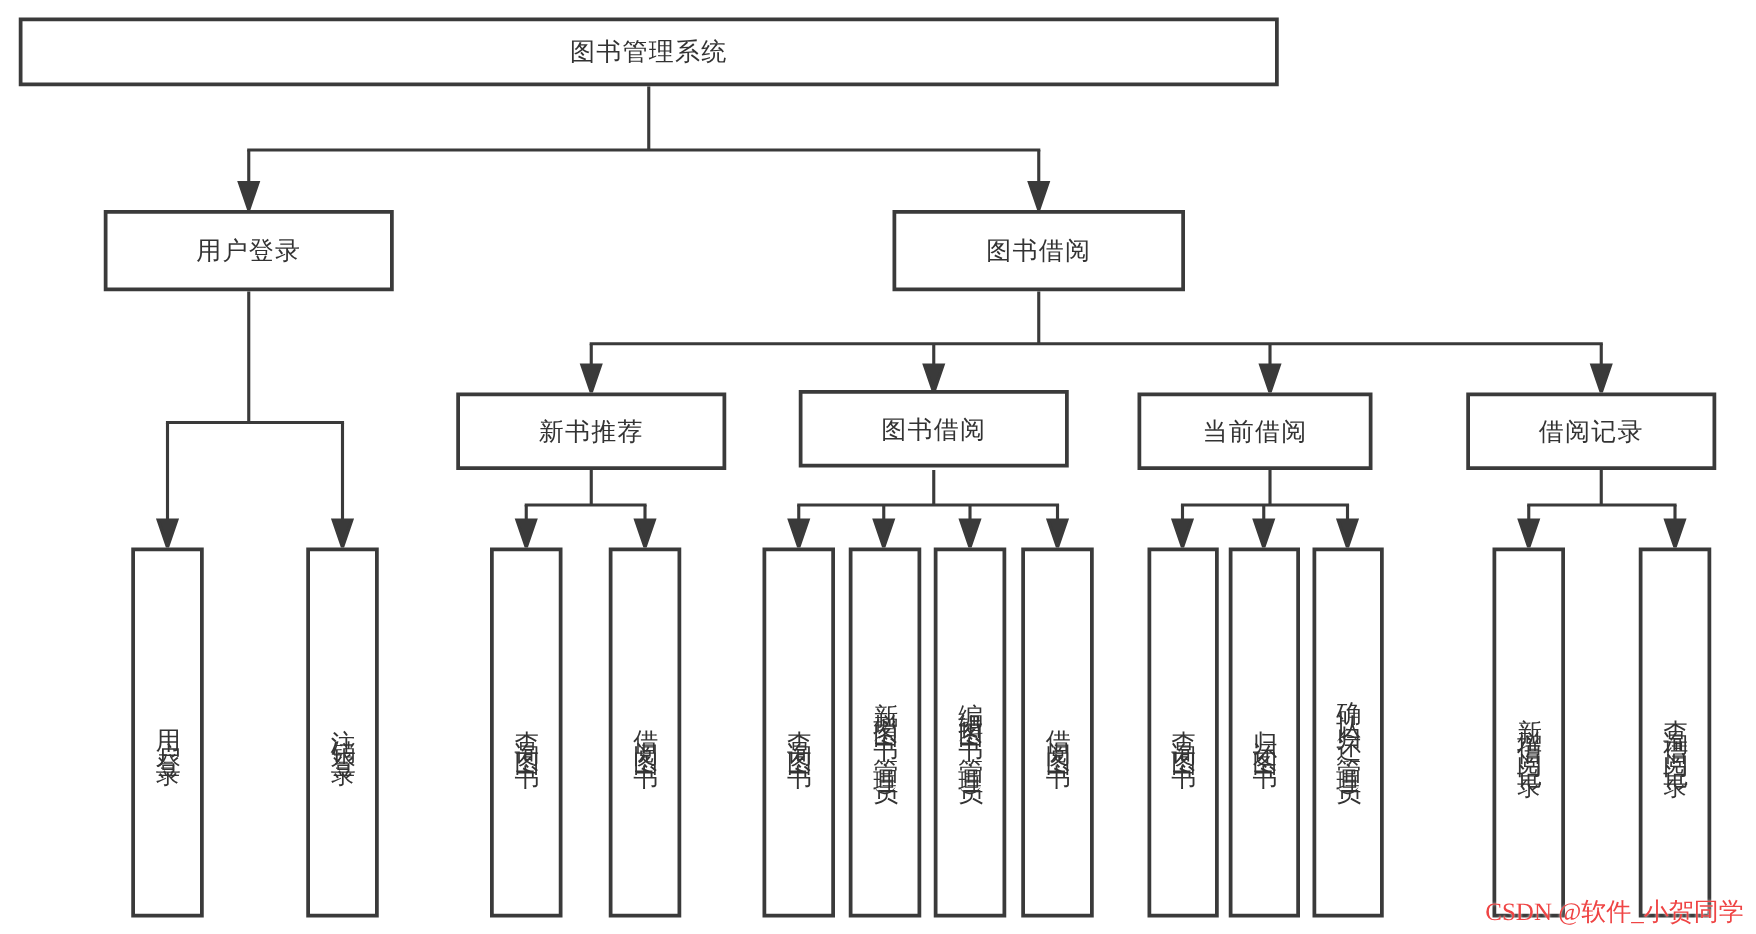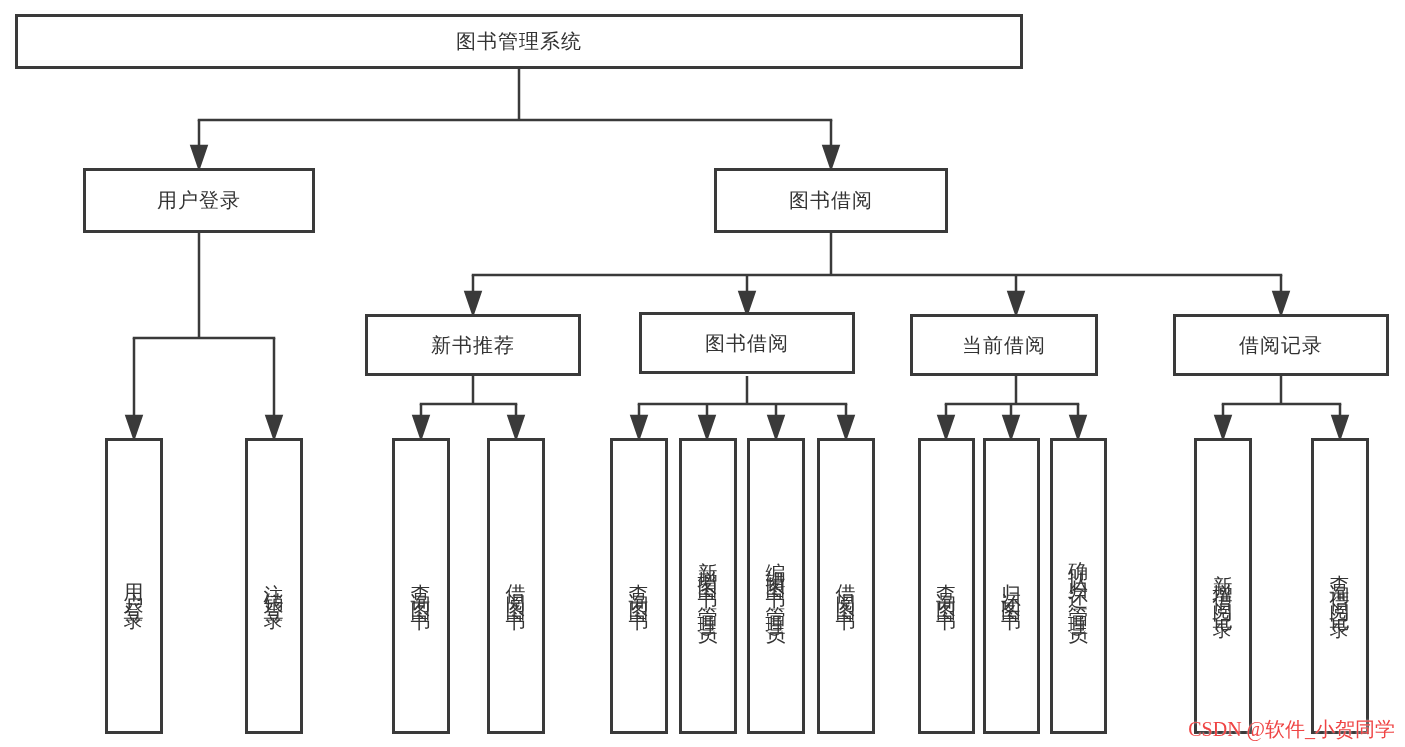--- a/index.html
+++ b/index.html
@@ -149,21 +149,21 @@
 
   <div class="node" style="left:365px; top:314px; width:216px; height:62px;">
     <span>新书推荐</span>
   </div>
   <div class="node" style="left:639px; top:312px; width:216px; height:62px;">
     <span>图书借阅</span>
   </div>
   <div class="node" style="left:910px; top:314px; width:188px; height:62px;">
     <span>当前借阅</span>
   </div>
-  <div class="node" style="left:1173px; top:314px; width:216px; height:62px;">
+  <div class="node" style="left:1173px; top:314px; width:200px; height:62px;">
     <span>借阅记录</span>
   </div>
 
   <div class="leaf" style="left:105px;">
     <span class="vtext">用户登录</span>
   </div>
   <div class="leaf" style="left:245px;">
     <span class="vtext">注销登录</span>
   </div>
 

